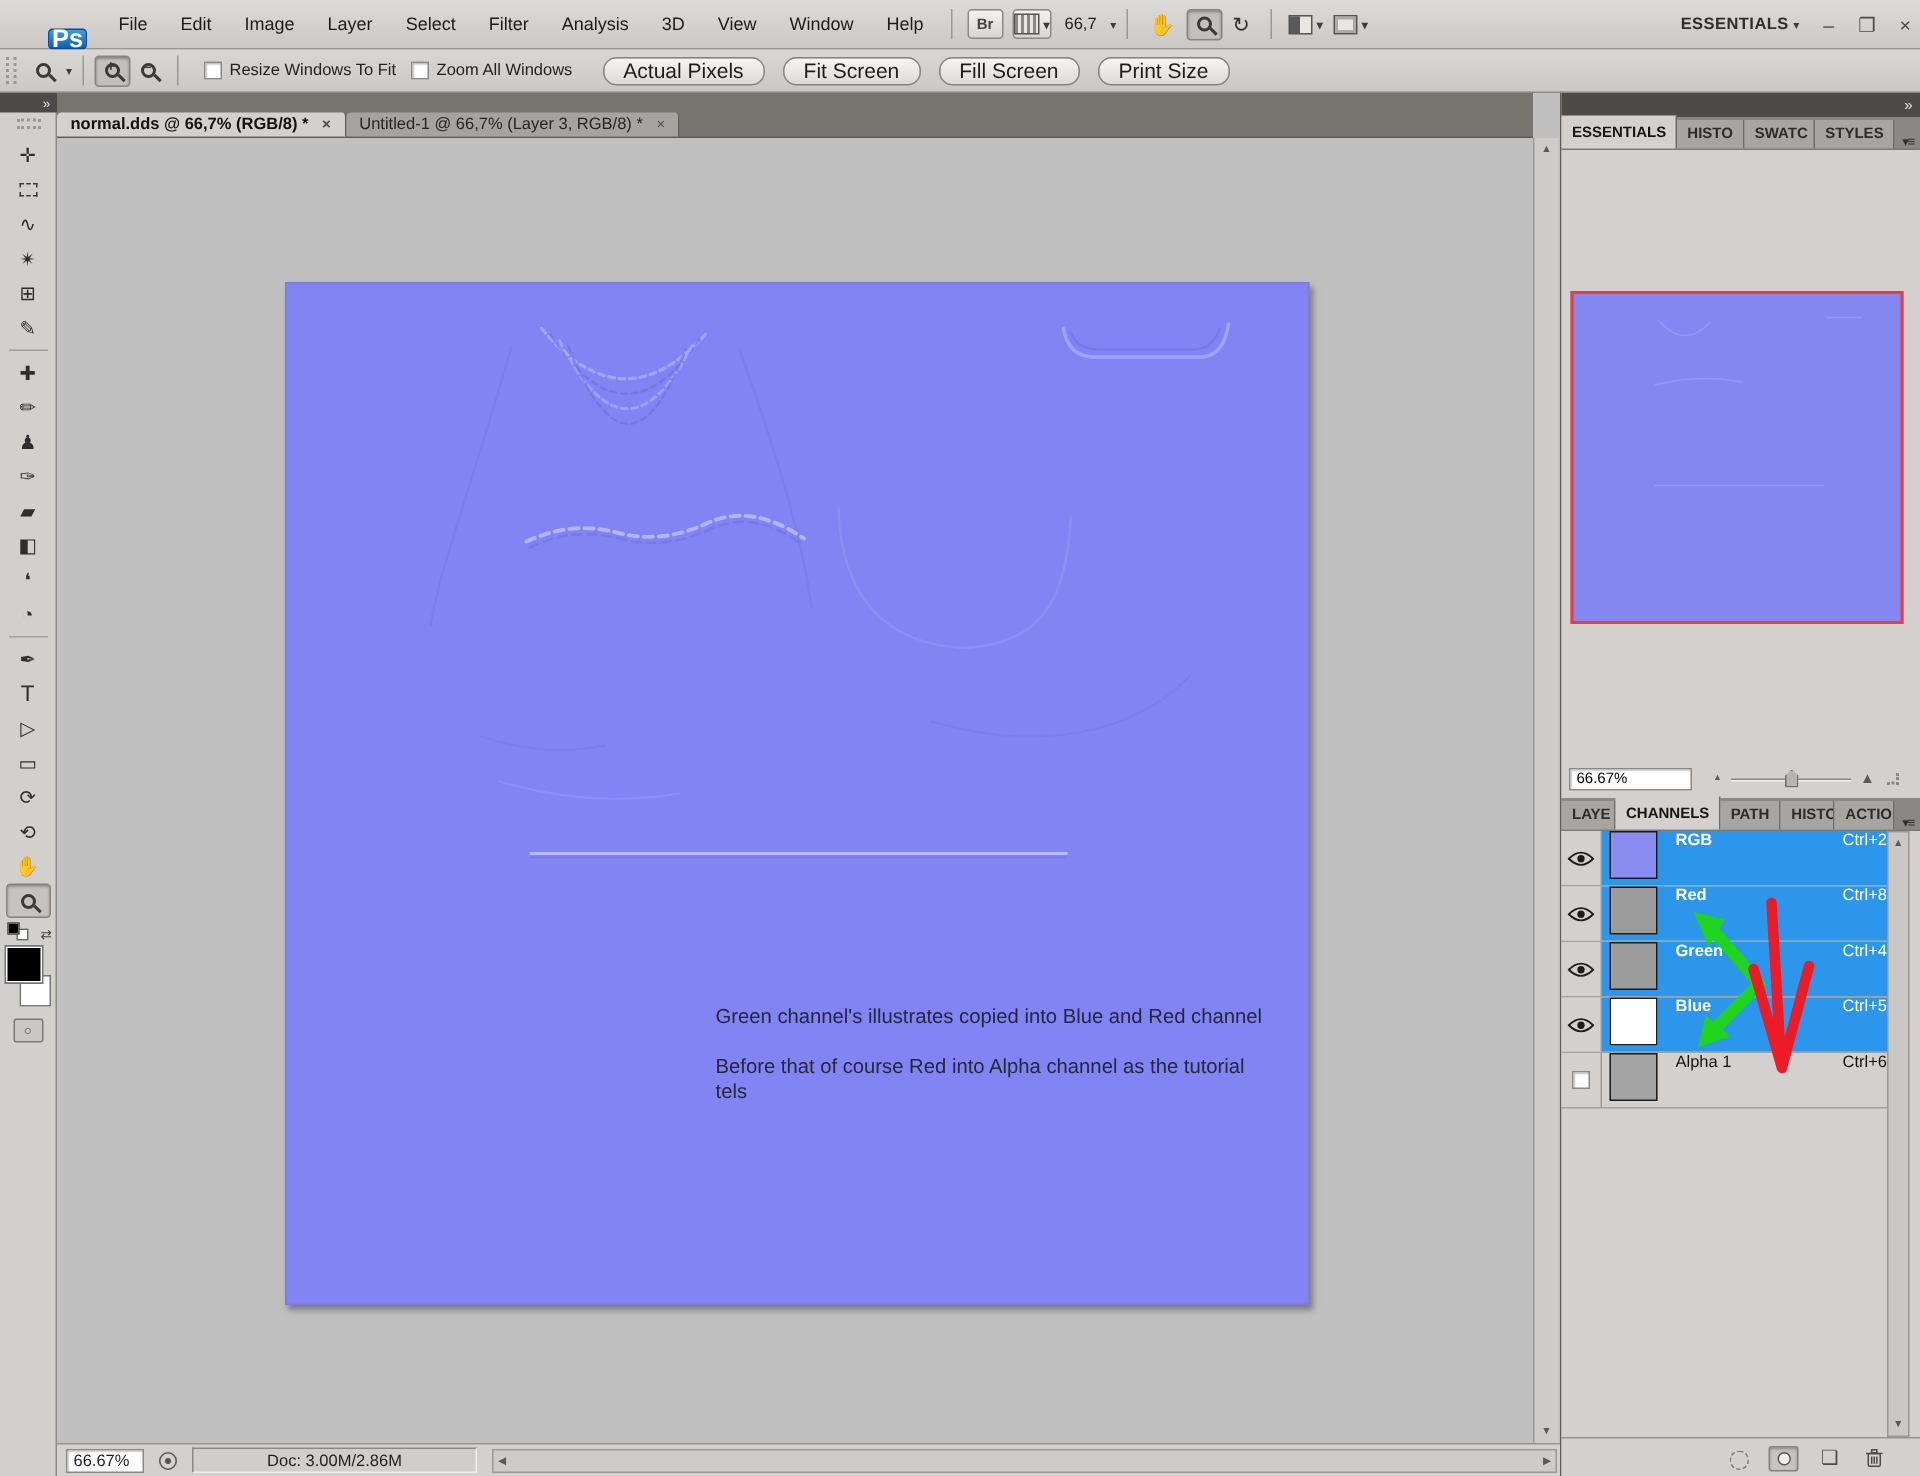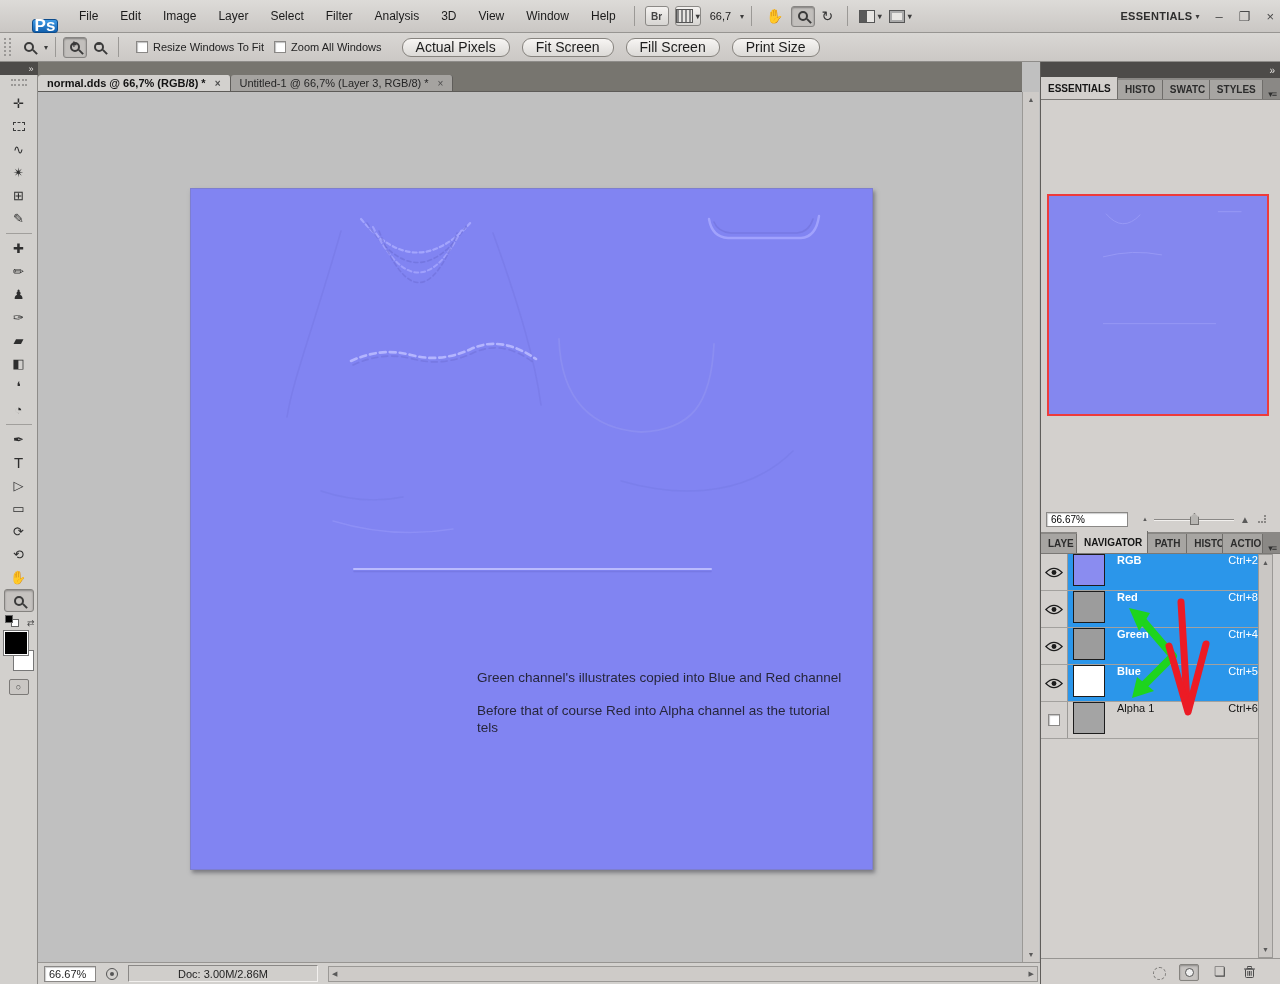--- a/index.html
+++ b/index.html
@@ -352,21 +352,21 @@
           </div>
           <span class="mtn" style="font-size:10px;">▲</span>
           <div class="corner-grip"></div>
         </div>
       </div>
     </div>
 
     <div class="abs" style="left:0;top:470px;width:240px;">
       <div class="ptabs">
         <div class="ptab off" style="max-width:36px;">LAYE</div>
-        <div class="ptab on">NAVIGATOR</div>
+        <div class="ptab on">CHANNELS</div>
         <div class="ptab off">PATH</div>
         <div class="ptab off" style="max-width:36px;">HISTO</div>
         <div class="ptab off" style="max-width:40px;">ACTIO</div>
         <div class="pmenu">▾≡</div>
       </div>
       <div class="chbody">
 
         <div class="chrow">
           <div class="eyecell">
               <svg width="18" height="11" viewBox="0 0 20 12">

